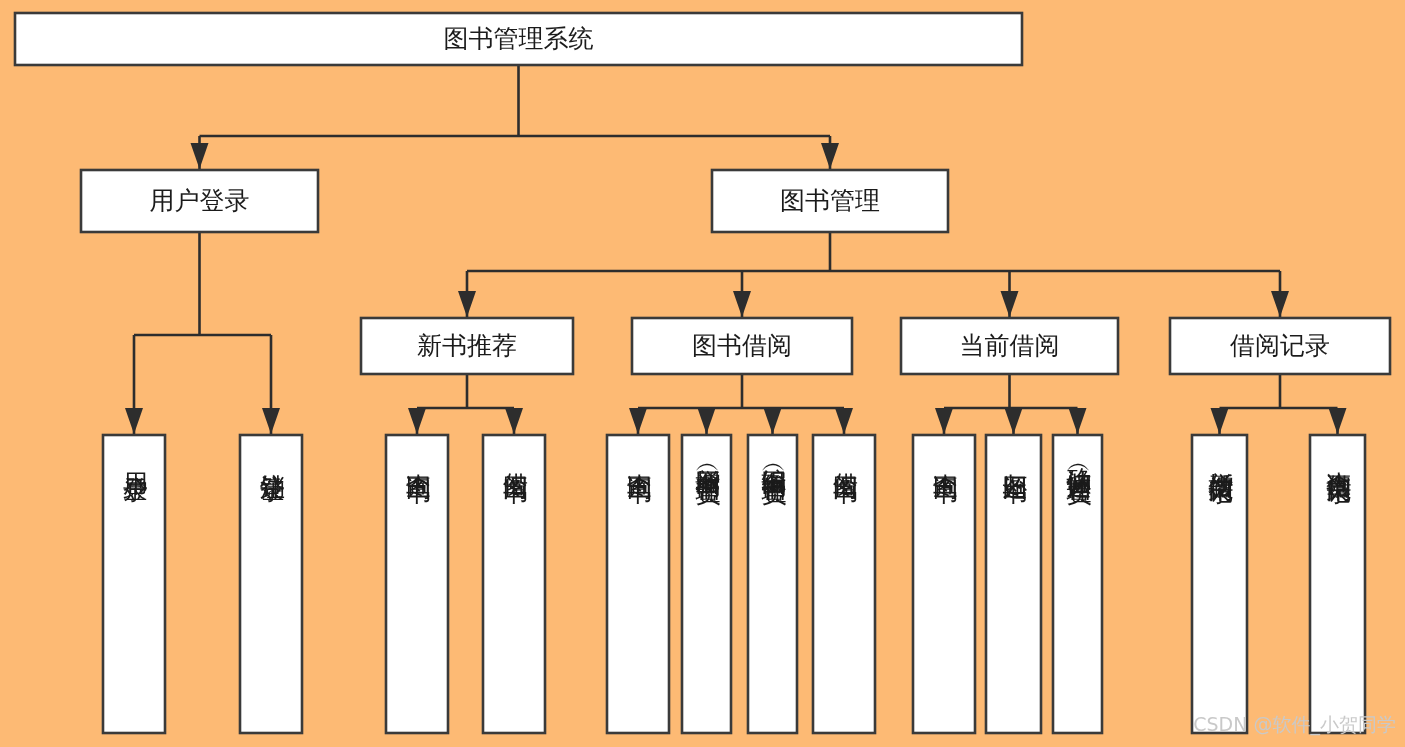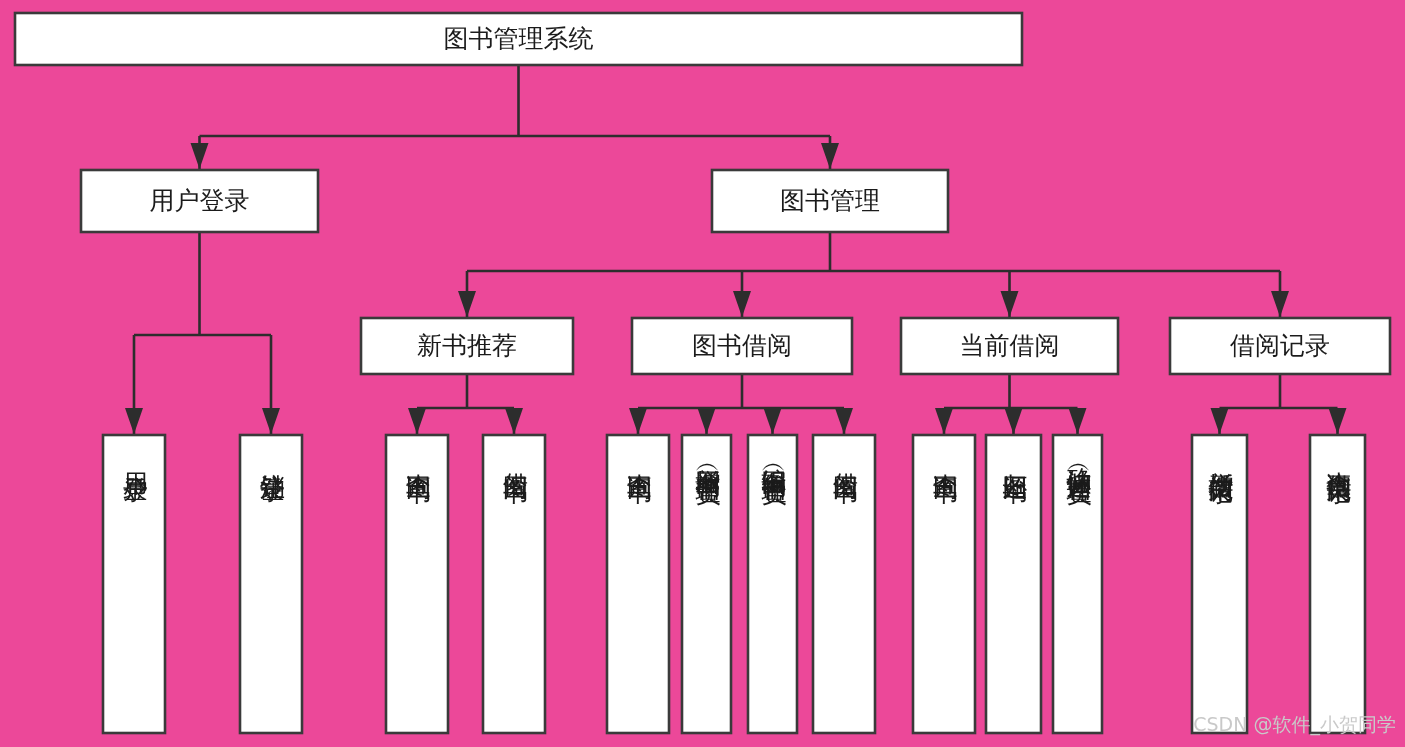--- a/index.html
+++ b/index.html
@@ -7,21 +7,21 @@
     padding: 0;
     background: #ffffff;
   }
   body {
     font-family: "DejaVu Sans", "Liberation Sans", sans-serif;
   }
   #diagram-root {
     position: relative;
     width: 1405px;
     height: 747px;
-    background: #ec4899;
+    background: #fdba74;
     overflow: hidden;
   }
   svg#tree-svg {
     position: absolute;
     left: 0;
     top: 0;
     width: 1405px;
     height: 747px;
     display: block;
   }

